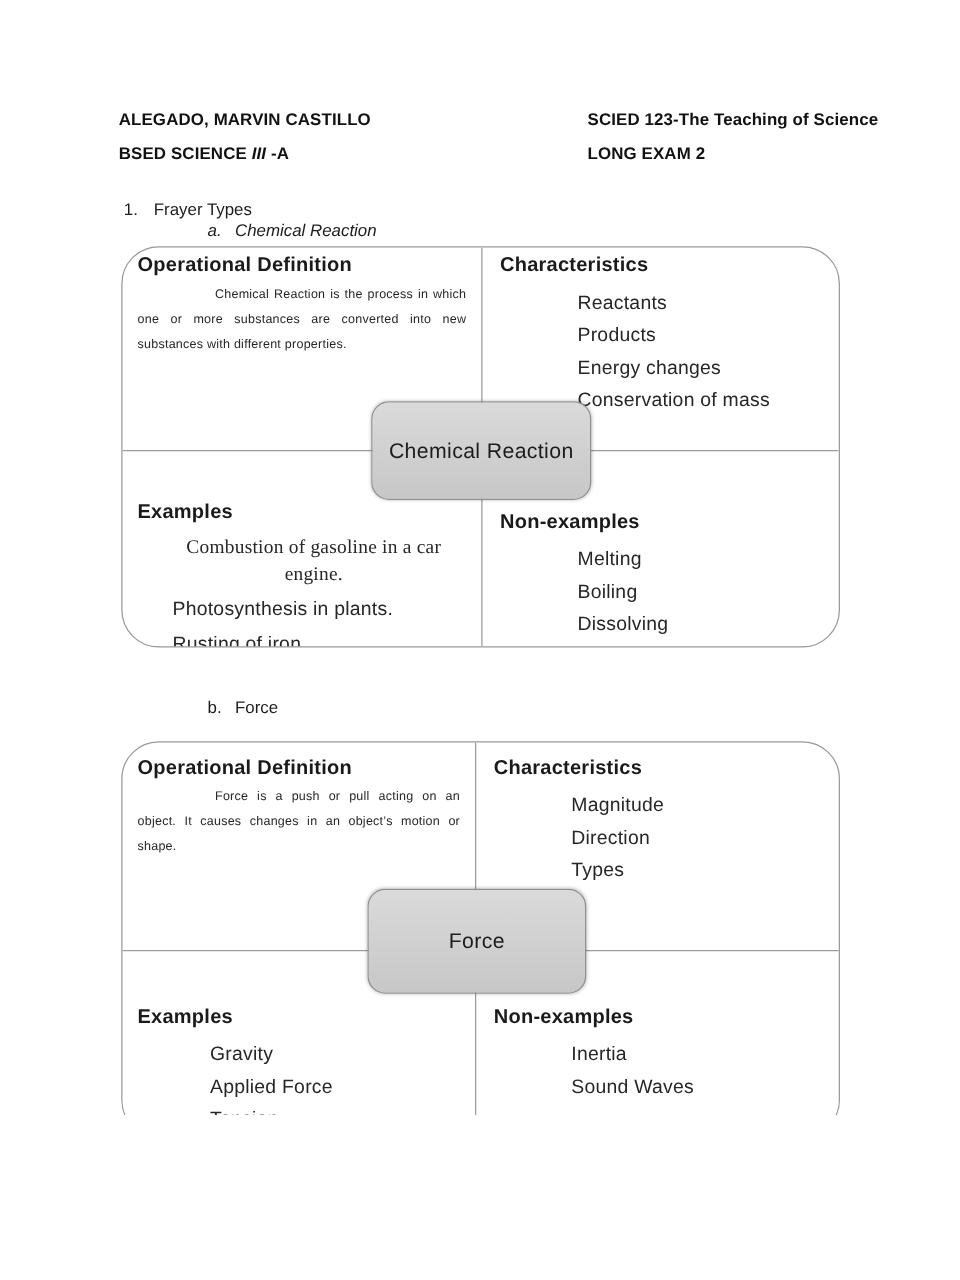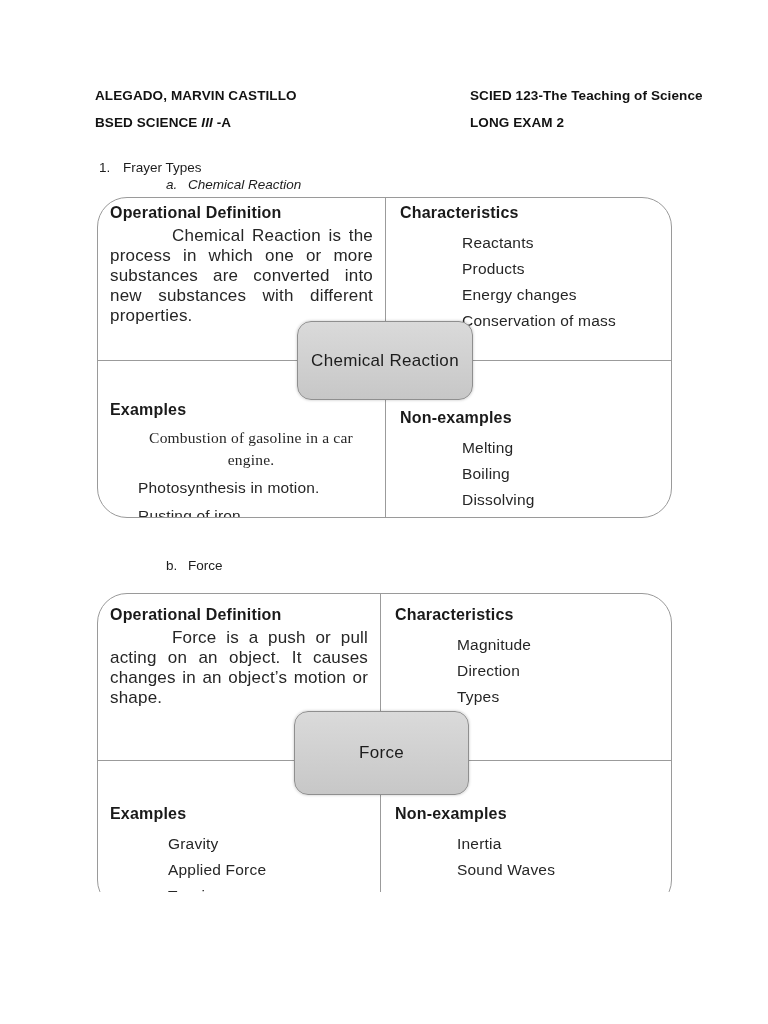--- a/index.html
+++ b/index.html
@@ -34,21 +34,21 @@
   #frayer-2{left:97px;top:593px;width:575px;height:317px;grid-template-columns:283px 1fr;grid-template-rows:167px 1fr;}
   .quad{position:relative;}
   .quad.tl{border-right:1px solid var(--line);border-bottom:1px solid var(--line);padding:6px 12px 0 12px;}
   .quad.tr{border-bottom:1px solid var(--line);padding:6px 14px 0 14px;}
   .quad.bl{border-right:1px solid var(--line);padding:40px 12px 0 12px;}
   .quad.br{padding:48px 14px 0 14px;}
   #frayer-2 .quad.tl,#frayer-2 .quad.tr{padding-top:12px;}
   #frayer-2 .quad.bl,#frayer-2 .quad.br{padding-top:44px;}
 
   .quad-heading{margin:0;font-size:16px;font-weight:bold;color:#1a1a1a;letter-spacing:.2px;}
-  .definition-text{margin:4px 0 0;font-size:17px;line-height:20px;text-align:justify;text-indent:62px;color:var(--body-txt);letter-spacing:.2px;}
+  .definition-text{margin:4px 0 0;font-size:10px;line-height:20px;text-align:justify;text-indent:62px;color:var(--body-txt);letter-spacing:.2px;}
   ul{list-style:none;margin:0;padding:0;}
   .char-list{margin-top:8px;padding-left:62px;font-size:15.5px;color:var(--body-txt);letter-spacing:.2px;}
   .char-list li{line-height:26px;}
   .ex-list{margin-top:8px;font-size:15.5px;color:var(--body-txt);letter-spacing:.2px;}
   .ex-list li{line-height:22px;margin-bottom:6px;}
   #frayer-1 .ex-list li.wrapped{width:250px;margin-left:16px;text-align:center;font-family:Liberation Serif, serif;}
   #frayer-1 .ex-list li.plain{margin-left:28px;}
   #frayer-2 .ex-list li{margin-left:58px;line-height:26px;margin-bottom:0;}
 
   
@@ -83,21 +83,21 @@
         <li>Reactants</li>
         <li>Products</li>
         <li>Energy changes</li>
         <li>Conservation of mass</li>
       </ul>
     </div>
     <div class="quad bl">
       <h3 class="quad-heading">Examples</h3>
       <ul class="ex-list">
         <li class="wrapped">Combustion of gasoline in a car engine.</li>
-        <li class="plain">Photosynthesis in motion.</li>
+        <li class="plain">Photosynthesis in plants.</li>
         <li class="plain">Rusting of iron.</li>
       </ul>
     </div>
     <div class="quad br">
       <h3 class="quad-heading">Non-examples</h3>
       <ul class="char-list">
         <li>Melting</li>
         <li>Boiling</li>
         <li>Dissolving</li>
       </ul>

